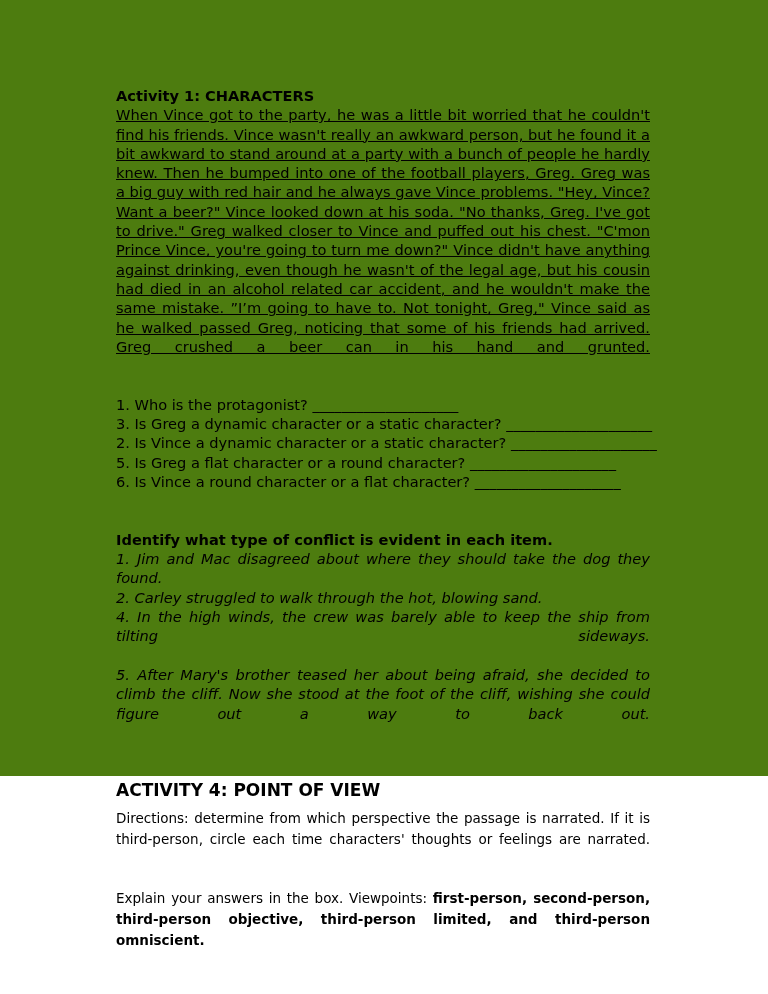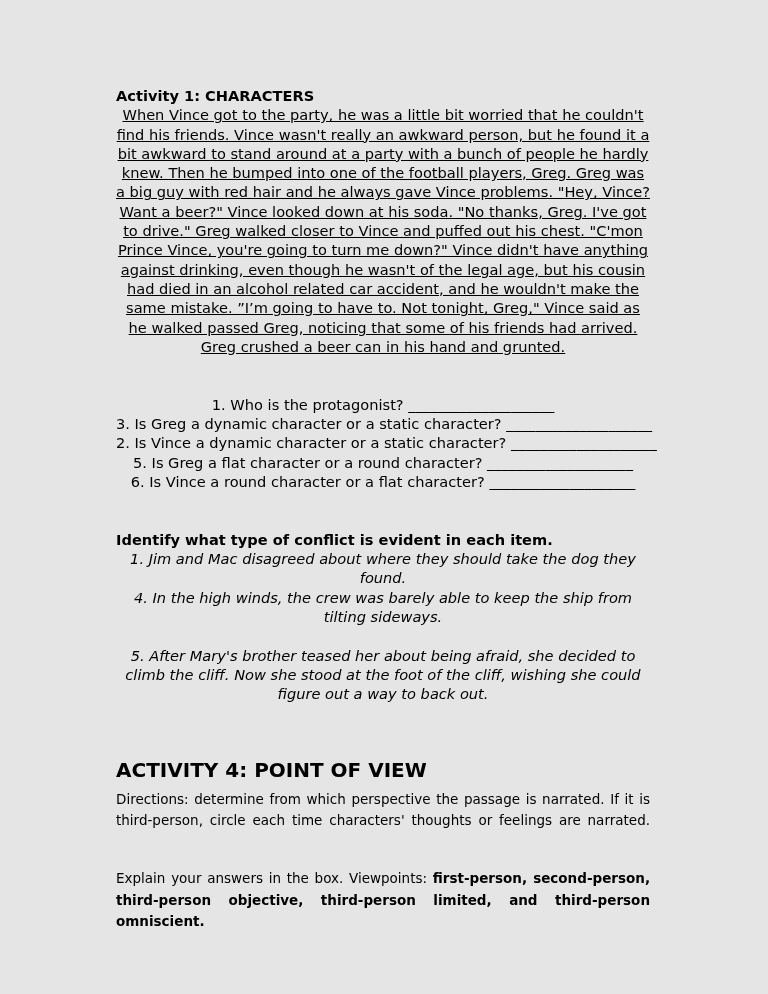--- a/index.html
+++ b/index.html
@@ -11,43 +11,42 @@
     width: 768px;
     height: 994px;
     overflow: hidden;
     font-family: "DejaVu Sans", sans-serif;
     color: #000000;
     -webkit-font-smoothing: antialiased;
   }
   .page {
     position: relative;
     width: 768px;
-    height: 994px;
-    background: #e5e5e5;
+    height: 776px;
+    background: #4d7c0f;
     box-sizing: border-box;
     padding: 86px 118px 0 116px;
   }
   .content {
     width: 534px;
   }
 
   
   .blk {
     font-size: 14.6px;
     line-height: 19.3px;
     text-align: justify;
     text-justify: inter-word;
   }
   .blk .head {
     font-weight: bold;
     text-align: left;
   }
   .blk p {
     margin: 0;
-    text-align: center;
   }
   .passage {
     margin: 0;
     text-align: justify;
     text-decoration: underline;
   }
   .qline {
     text-align: left;
     white-space: nowrap;
     margin: 0;
@@ -75,21 +74,21 @@
   }
 
   
   .blk4 {
     font-size: 13.5px;
     line-height: 21.2px;
     text-align: justify;
   }
   .blk4 .head4 {
     font-weight: bold;
-    font-size: 20px;
+    font-size: 17px;
     line-height: 19.3px;
     text-align: left;
   }
   .blk4 p {
     margin: 0;
   }
   .blk4 b {
     font-weight: bold;
   }
   .gap4-sm {
@@ -117,20 +116,21 @@
       <p class="qline">5. Is Greg a flat character or a round character? ____________________</p>
       <p class="qline">6. Is Vince a round character or a flat character? ____________________</p>
     </section>
 
     <div class="blank-line-2"></div>
 
     <section class="blk">
       <p class="head">Identify what type of conflict is evident in each item.</p>
 
       <p class="item">1. Jim and Mac disagreed about where they should take the dog they found.</p>
+      <p class="item">2. Carley struggled to walk through the hot, blowing sand.</p>
       <p class="item justify-all">4. In the high winds, the crew was barely able to keep the ship from tilting sideways.</p>
       <p class="item justify-all">5. After Mary's brother  teased her about being afraid, she decided to climb the cliff. Now she stood at the foot of the cliff, wishing she could figure out a way to back out.</p>
     </section>
 
     <div class="blank-line-2"></div>
 
     <section class="blk4">
       <p class="head4">ACTIVITY 4: POINT OF VIEW</p>
       <div class="gap-head4"></div>
       <p class="justify-all">Directions: determine from which perspective the passage is narrated. If it is third-person, circle each time characters' thoughts or feelings are narrated.</p>

